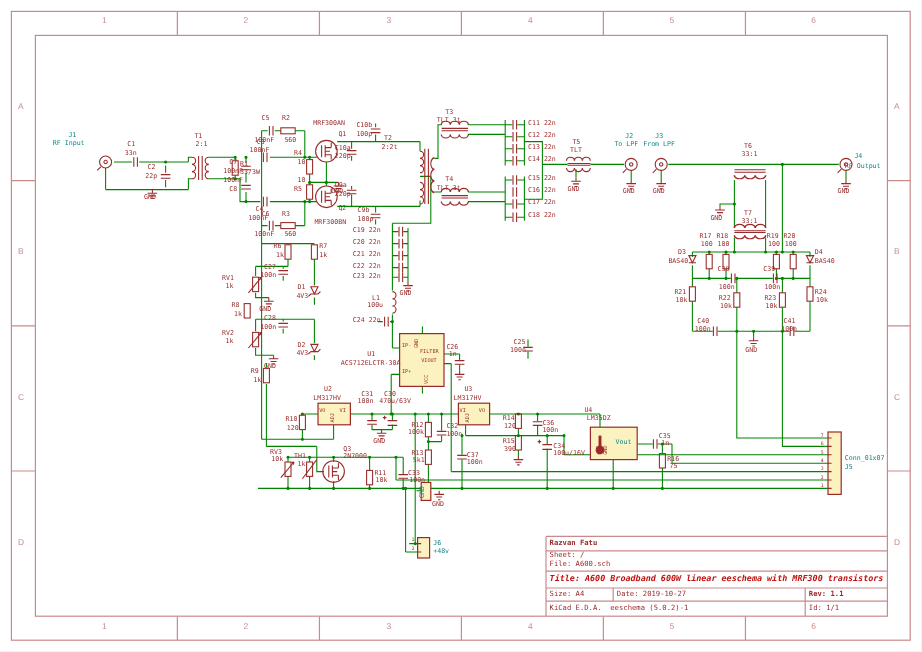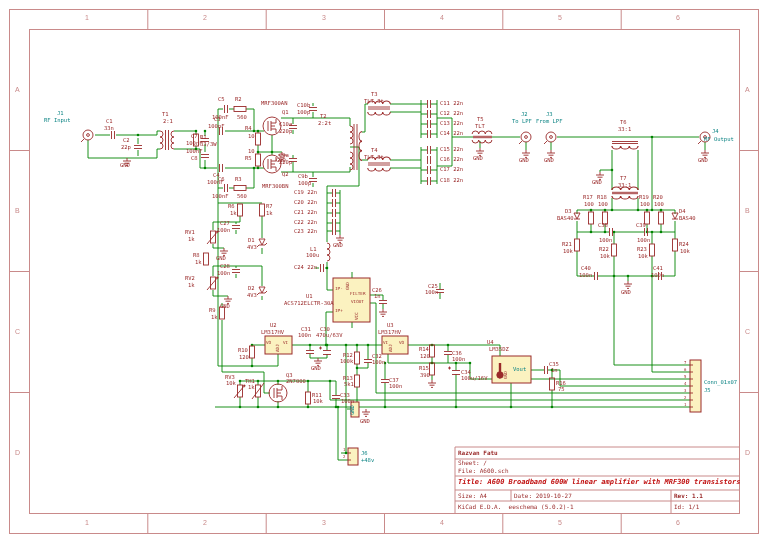--- a/index.html
+++ b/index.html
@@ -482,20 +482,20 @@
       <span class="lbl frame" style="left: 15px; top: 328px;">C</span>
       <span class="lbl frame" style="left: 745px; top: 328px;">C</span>
       <span class="lbl frame" style="left: 15px; top: 449px;">D</span>
       <span class="lbl frame" style="left: 745px; top: 449px;">D</span>
     </div>
 
 <div>
   <span class="tb b" style="left:458px;top:450px">Razvan Fatu</span>
   <span class="tb" style="left:458px;top:460px">Sheet: /</span>
   <span class="tb" style="left:458px;top:468px">File: A600.sch</span>
-  <span class="tb ttl" style="left:458px;top:479px">Title: A600 Broadband 600W linear amplifier with MRF300 transistors</span>
+  <span class="tb ttl" style="left:458px;top:479px">Title: A600 Broadband 600W linear eeschema with MRF300 transistors</span>
   <span class="tb" style="left:458px;top:493px">Size: A4</span>
   <span class="tb" style="left:514px;top:493px">Date: 2019-10-27</span>
   <span class="tb b" style="left:674px;top:493px">Rev: 1.1</span>
   <span class="tb" style="left:458px;top:504px">KiCad E.D.A.  eeschema (5.0.2)-1</span>
   <span class="tb" style="left:674px;top:504px">Id: 1/1</span>
 </div>
 </div>
 
 </body></html>

